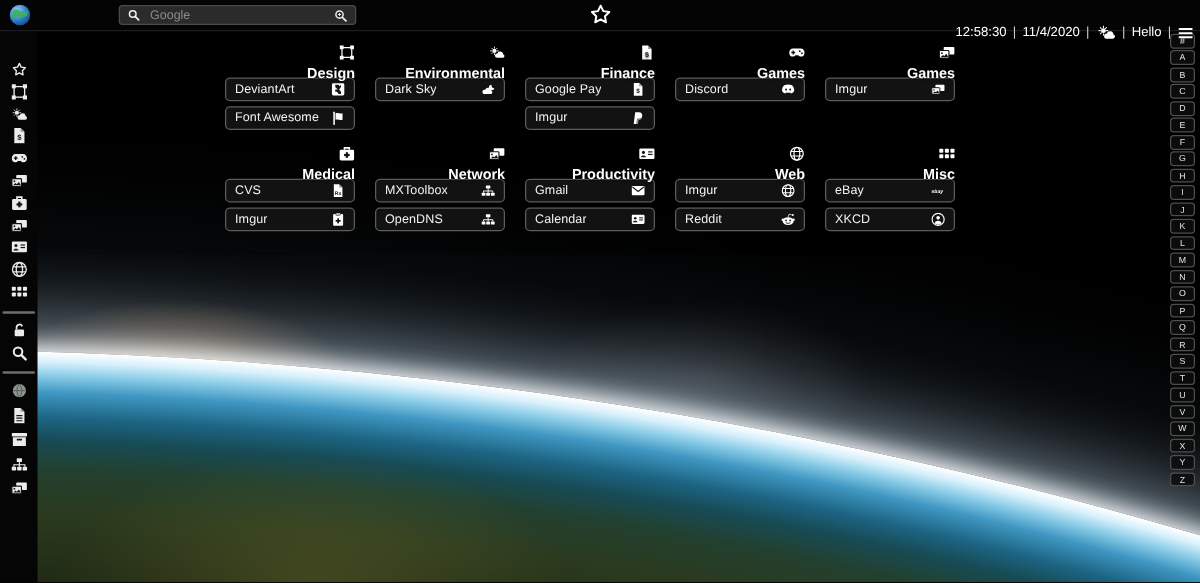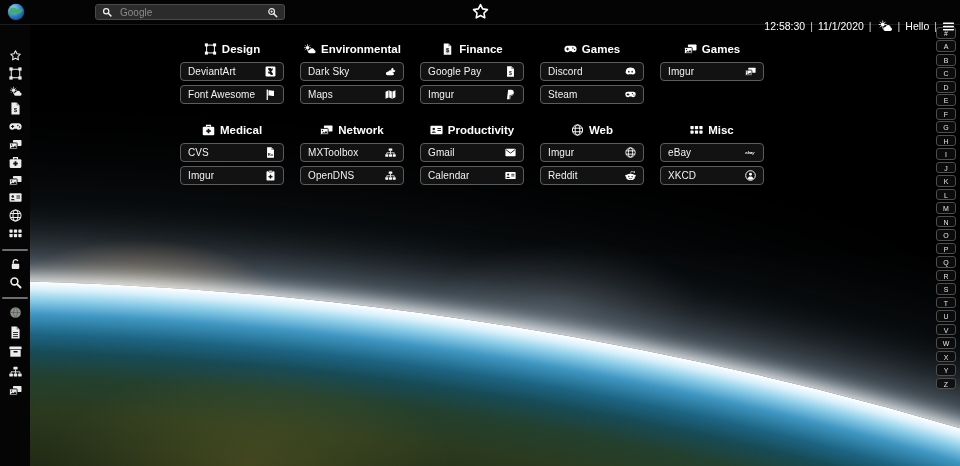--- a/index.html
+++ b/index.html
@@ -49,22 +49,22 @@
 
   
   .alphabet{position:absolute;right:4px;top:27px;display:flex;flex-direction:column;gap:1.9px;z-index:20;}
   .alpha-btn{width:20px;height:11.6px;line-height:11.2px;box-sizing:border-box;cursor:pointer;
     background:rgba(12,12,12,.88);border:1px solid #4e4e4e;border-radius:3px;
     color:#e4e4e4;font-size:7px;text-align:center;}
 
   
   .groups{position:absolute;left:180px;top:43px;z-index:10;display:grid;
     grid-template-columns:repeat(5,104px);column-gap:16px;row-gap:20px;}
-  .group-header{display:flex;align-items:flex-start;justify-content:center;gap:5px;height:15px;
-    color:#fff;font-size:11.5px;font-weight:700;text-shadow:0 1px 2px rgba(0,0,0,.8);}
+  .group-header{display:flex;align-items:flex-end;justify-content:center;gap:5px;height:15px;
+    color:#fff;font-size:11.5px;font-weight:700;text-shadow:0 1px 2px rgba(0,0,0,.8);flex-direction:column;}
   .g-icon{width:13px;height:12px;color:#fff;flex-shrink:0;}
   .tile{display:flex;align-items:center;justify-content:space-between;height:19px;box-sizing:border-box;
     background:#121212;border:1px solid #5c5c5c;border-radius:4px;padding:0 7px;margin-top:4px;
     color:#f2f2f2;cursor:pointer;}
   .tile-label{font-size:10px;letter-spacing:.1px;white-space:nowrap;overflow:hidden;}
   .t-icon{width:11px;height:11px;color:#fff;flex-shrink:0;margin-left:4px;display:flex;align-items:center;}
   .icon svg,.s-icon svg,.s-icon-r svg,.fav svg,.w-icon svg,.menu-icon svg,
   .sb-icon svg,.g-icon svg,.t-icon svg,.logo svg{display:block;width:100%;height:100%;}
 </style>
 </head>
@@ -111,21 +111,21 @@
         </span>
     </div>
     <span class="fav icon">
         <svg viewBox="0 0 24 24">
           <path d="M12 3.2l2.7 5.5 6.1.9-4.4 4.3 1 6.1-5.4-2.9-5.4 2.9 1-6.1L3.2 9.6l6.1-.9z" fill="none" stroke="currentColor" stroke-width="2" stroke-linejoin="round"></path>
         </svg>
       </span>
     <div class="status">
       <span>12:58:30</span>
       <span class="sep">|</span>
-      <span>11/1/2020</span>
+      <span>11/4/2020</span>
       <span class="sep">|</span>
       <span class="w-icon icon">
           <svg viewBox="0 0 20 16">
             <g fill="currentColor">
               <circle cx="7" cy="6" r="2.6"></circle>
             </g>
             <g stroke="currentColor" stroke-width="1.1" stroke-linecap="round">
               <path d="M7 1.2v1.5M7 9.3v1.5M2.2 6h1.5M10.3 6h1.5M3.7 2.7l1 1M10.3 2.7l-1 1M3.7 9.3l1-1"></path>
             </g>
             <path d="M10.2 14.6a2.7 2.7 0 1 1 .3-5.4 3.7 3.7 0 0 1 7.2.9 2.3 2.3 0 0 1-.7 4.5z" fill="currentColor"></path>
@@ -385,29 +385,20 @@
       </div>
       <a class="tile">
         <span class="tile-label">Dark Sky</span>
         <span class="t-icon icon">
             <svg viewBox="0 0 18 14">
               <path d="M13.6.8a3.4 3.4 0 0 0 3.6 4.6 3.7 3.7 0 1 1-3.6-4.6z" fill="currentColor"></path>
               <path d="M4.6 13.2a2.9 2.9 0 1 1 .5-5.7 4 4 0 0 1 7.7 1 2.4 2.4 0 0 1-.4 4.7z" fill="currentColor"></path>
             </svg>
           </span>
       </a>
-      <a class="tile">
-        <span class="tile-label">Maps</span>
-        <span class="t-icon icon">
-            <svg viewBox="0 0 16 14">
-              <path d="M.8 3.1L5.5.9l5 2L15.2.9v10l-4.7 2.2-5-2-4.7 2z" fill="currentColor"></path>
-              <path d="M5.5.9v10M10.5 2.9v10" stroke="#141414" stroke-width="1"></path>
-            </svg>
-          </span>
-      </a>
     </section>
 
     <section class="group">
       <div class="group-header">
         <span class="g-icon icon">
             <svg viewBox="0 0 12 16">
               <path d="M1 .5h6.2L11 4.3V15.5H1z" fill="currentColor"></path>
               <path d="M7.2.5v3.8H11z" fill="#9a9a9a"></path>
               <text x="6" y="12.4" font-size="7.5" font-weight="bold" text-anchor="middle" fill="#141414">$</text>
             </svg>
@@ -451,34 +442,20 @@
         <span>Games</span>
       </div>
       <a class="tile">
         <span class="tile-label">Discord</span>
         <span class="t-icon icon">
             <svg viewBox="0 0 16 12">
               <path d="M3.5 1.3C5 .5 6.4.3 8 .3s3 .2 4.5 1c1.7.9 2.6 4 2.6 6.5 0 0-1.5 2.6-4 2.9l-.6-1.1c-1.6.5-3.4.5-5 0l-.6 1.1c-2.5-.3-4-2.9-4-2.9C.9 5.3 1.8 2.2 3.5 1.3z" fill="currentColor"></path>
               <g fill="#141414">
                 <ellipse cx="5.6" cy="6.2" rx="1.1" ry="1.3"></ellipse>
                 <ellipse cx="10.4" cy="6.2" rx="1.1" ry="1.3"></ellipse>
-              </g>
-            </svg>
-          </span>
-      </a>
-      <a class="tile">
-        <span class="tile-label">Steam</span>
-        <span class="t-icon icon">
-            <svg viewBox="0 0 20 13">
-              <path d="M5.5 1.5h9A4.8 4.8 0 0 1 19.3 7a4.5 4.5 0 0 1-4.4 4.5c-1.3 0-2.4-.6-3.2-1.5H8.3c-.8.9-1.9 1.5-3.2 1.5A4.5 4.5 0 0 1 .7 7 4.8 4.8 0 0 1 5.5 1.5z" fill="currentColor"></path>
-              <g fill="#141414">
-                <rect x="3.1" y="5.7" width="4.8" height="1.7" rx="0.3"></rect>
-                <rect x="4.65" y="4.15" width="1.7" height="4.8" rx="0.3"></rect>
-                <circle cx="13.6" cy="4.9" r="1.1"></circle>
-                <circle cx="16.2" cy="7.4" r="1.1"></circle>
               </g>
             </svg>
           </span>
       </a>
     </section>
 
     <section class="group">
       <div class="group-header">
         <span class="g-icon icon">
             <svg viewBox="0 0 18 14">

